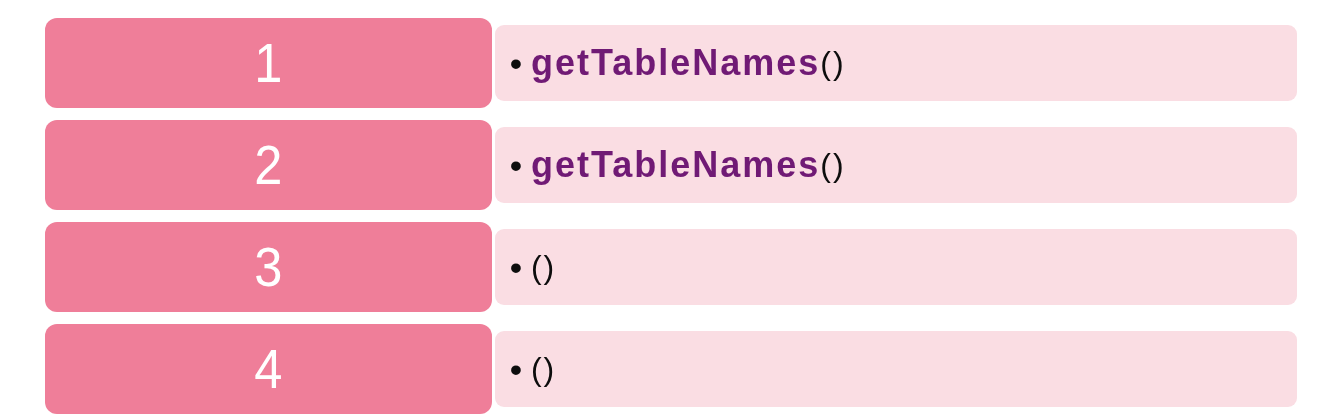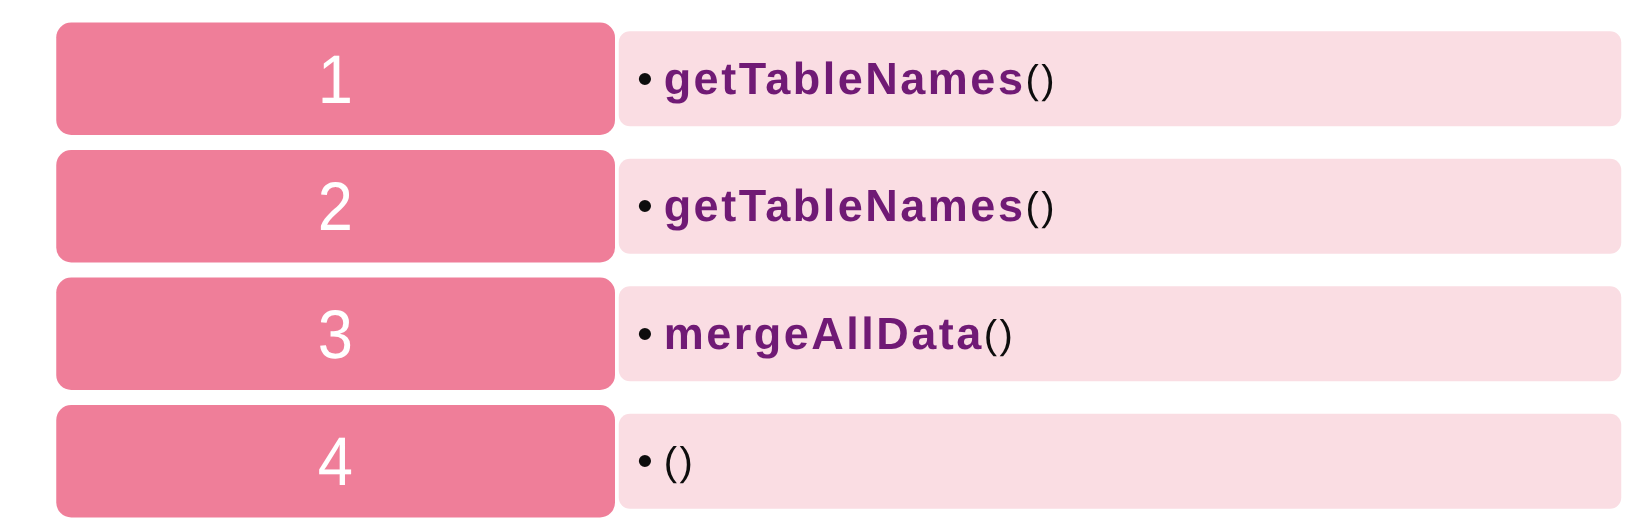--- a/index.html
+++ b/index.html
@@ -102,21 +102,20 @@
       <span class="paren">()</span>
     </div>
   </div>
 
   <div class="row">
     <div class="num-box" style="background:#EF7E99;">
       <span class="num">3</span>
     </div>
     <div class="label-box" style="background:#FADDE3;">
       <span class="bullet">•</span>
-      <span class="fn">mergeAllData</span>
       <span class="paren">()</span>
     </div>
   </div>
 
   <div class="row">
     <div class="num-box" style="background:#EF7E99;">
       <span class="num">4</span>
     </div>
     <div class="label-box" style="background:#FADDE3;">
       <span class="bullet">•</span>

